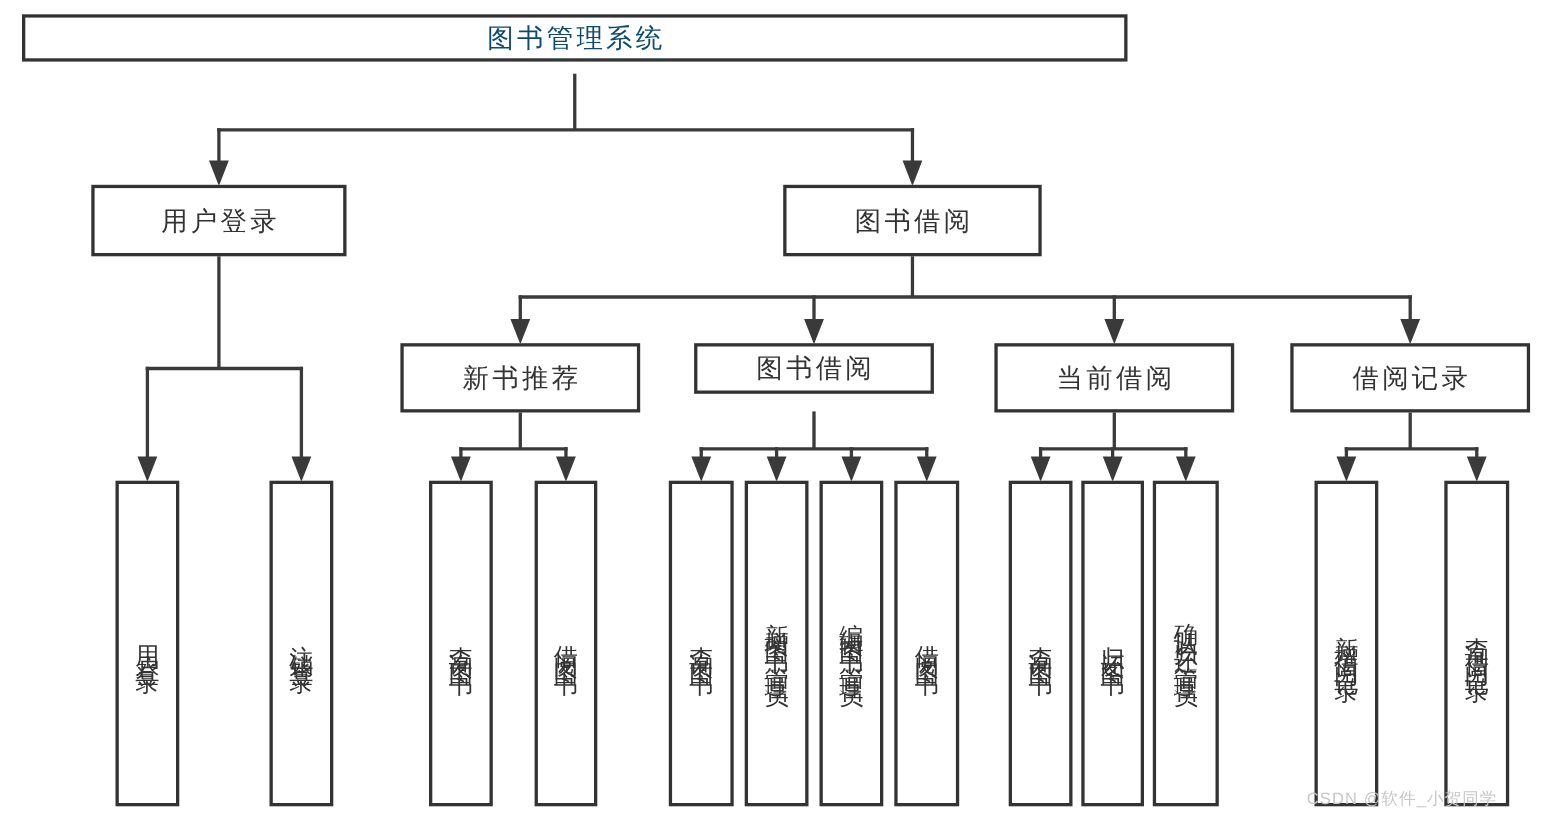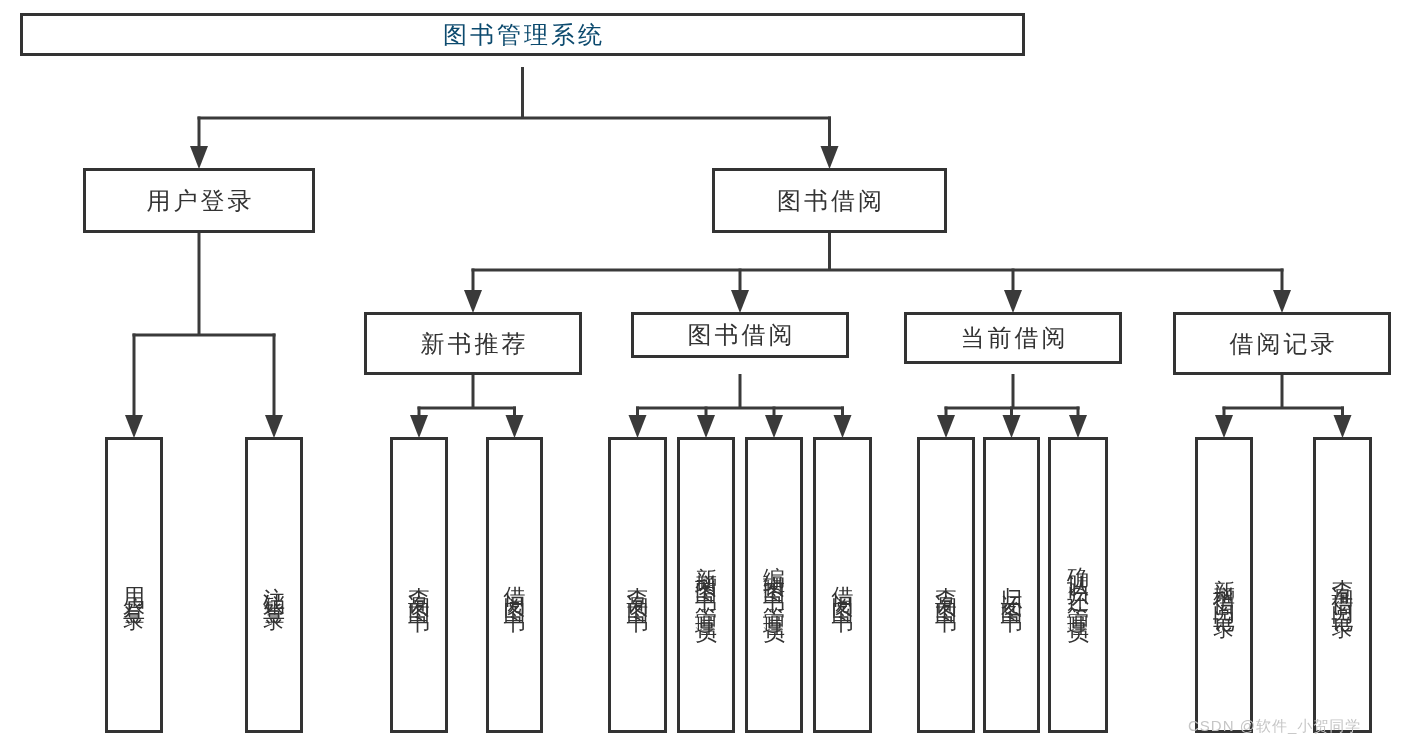--- a/index.html
+++ b/index.html
@@ -119,21 +119,21 @@
     </div>
     <div class="node node-h" style="left: 712px; top: 168px; width: 235px; height: 65px; border-color: rgb(51, 51, 51); background: rgb(255, 255, 255); color: rgb(51, 51, 51);">
       <span class="node-label">图书借阅</span>
     </div>
     <div class="node node-h" style="left: 364px; top: 312px; width: 218px; height: 63px; border-color: rgb(51, 51, 51); background: rgb(255, 255, 255); color: rgb(51, 51, 51);">
       <span class="node-label">新书推荐</span>
     </div>
     <div class="node node-h" style="left: 631px; top: 312px; width: 218px; height: 46px; border-color: rgb(51, 51, 51); background: rgb(255, 255, 255); color: rgb(51, 51, 51);">
       <span class="node-label">图书借阅</span>
     </div>
-    <div class="node node-h" style="left: 904px; top: 312px; width: 218px; height: 52px; border-color: rgb(51, 51, 51); background: rgb(255, 255, 255); color: rgb(51, 51, 51);">
+    <div class="node node-h" style="left: 904px; top: 312px; width: 218px; height: 63px; border-color: rgb(51, 51, 51); background: rgb(255, 255, 255); color: rgb(51, 51, 51);">
       <span class="node-label">当前借阅</span>
     </div>
     <div class="node node-h" style="left: 1173px; top: 312px; width: 218px; height: 63px; border-color: rgb(51, 51, 51); background: rgb(255, 255, 255); color: rgb(51, 51, 51);">
       <span class="node-label">借阅记录</span>
     </div>
     <div class="node node-v" style="left: 105px; top: 437px; width: 58px; height: 296px; border-color: rgb(51, 51, 51); background: rgb(255, 255, 255); color: rgb(51, 51, 51);">
       <span class="node-label">用户登录</span>
     </div>
     <div class="node node-v" style="left: 245px; top: 437px; width: 58px; height: 296px; border-color: rgb(51, 51, 51); background: rgb(255, 255, 255); color: rgb(51, 51, 51);">
       <span class="node-label">注销登录</span>

